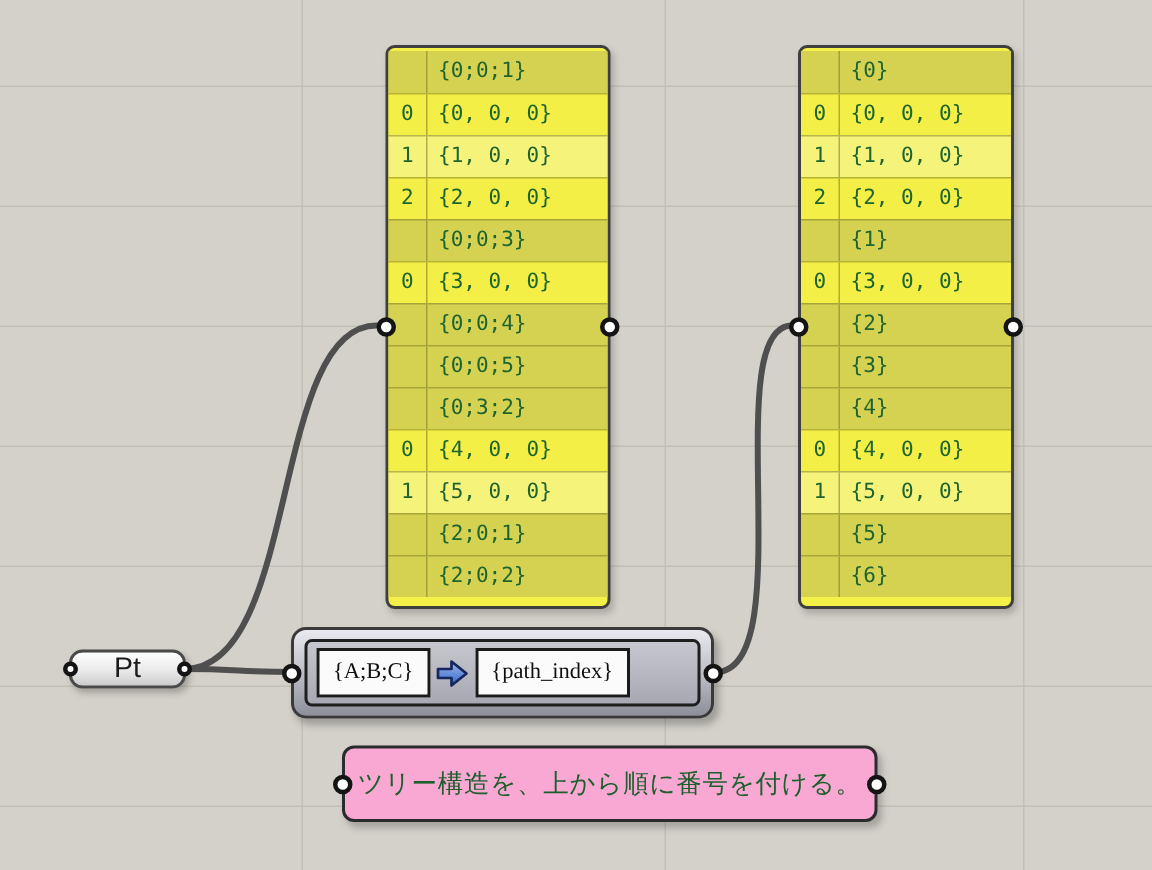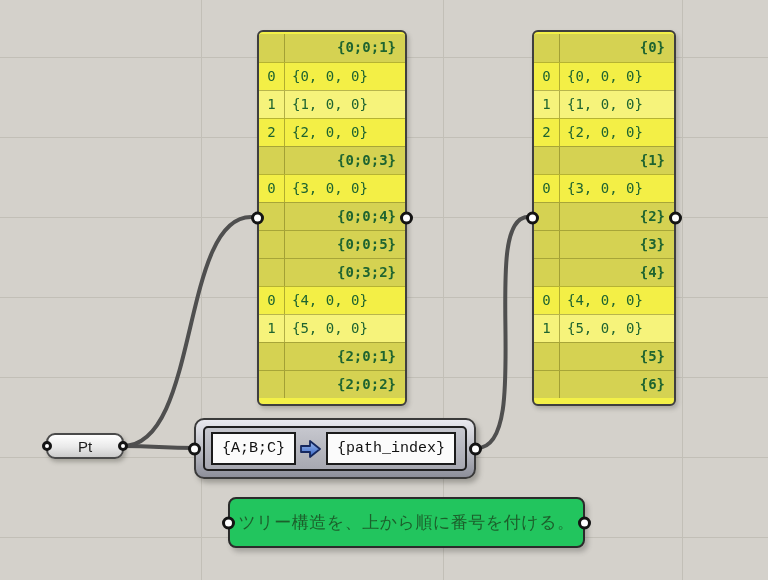--- a/index.html
+++ b/index.html
@@ -37,58 +37,58 @@
     font-size:14px; color:#1e6430;
   }
   #left-panel  { left:257px; top:30px;  width:150px; }
   #right-panel { left:532px; top:30px;  width:144px; }
   .prow { display:flex; height:28px; line-height:27px; border-top:1px solid rgba(122,119,30,.5); }
   .prow:first-child { border-top:none; }
   .prow .idx { width:26px; flex:0 0 26px; text-align:center;
                border-right:1px solid rgba(122,119,30,.55); }
   .prow .val { flex:1; padding:0 9px 0 7px; white-space:pre; }
   .prow.ph  { background:#d5d252; }
-  .prow.ph .val { text-align:right;font-weight:bold; }
+  .prow.ph .val { text-align:left; }
   .prow.pi.even { background:#f3ef46; }
   .prow.pi.odd  { background:#f6f37b; }
 
   
   #pt-capsule {
     position:absolute; left:46px; top:433px; width:78px; height:26px; z-index:3;
     background:linear-gradient(#ffffff, #e9e9e9 55%, #cccccc);
     border:2px solid #4a4a4a; border-radius:9px;
     box-shadow:2px 3px 4px rgba(70,70,60,.35);
     display:flex; align-items:center; justify-content:center;
-    font-family:"Liberation Sans", sans-serif; font-size:15px; color:#1b1b1b;
+    font-family:"Liberation Sans", sans-serif; font-size:19px; color:#1b1b1b;
   }
 
   
   #path-mapper {
     position:absolute; left:194px; top:418px; width:282px; height:61px; z-index:3;
     background:linear-gradient(#e9e9ef, #b9bac2 55%, #8d8f9a);
     border:2px solid #3a3a3a; border-radius:10px;
     box-shadow:3px 4px 5px rgba(60,60,55,.35);
   }
   #mapper-frame {
     position:absolute; left:7px; top:6px; right:7px; bottom:6px;
     border:2.5px solid #1f1f1f; border-radius:5px;
     background:linear-gradient(#c6c7ce, #a7a8b1);
     display:flex; align-items:center; padding:0 6px;
   }
   .mask-box {
     background:#fbfbfb; border:2px solid #1b1b1b;
-    font-family:Liberation Mono, monospace; font-size:15px; color:#101010;
+    font-family:Liberation Serif, serif; font-size:15px; color:#101010;
     height:33px; line-height:29px; padding:0 9px; white-space:pre;
   }
   #mapper-arrow { flex:0 0 auto; margin:0 3px; display:block; }
 
   
   #note-panel {
     position:absolute; left:228px; top:497px; width:357px; height:51px; z-index:3;
-    background:#22c55e; border:2.5px solid #2b2b2b; border-radius:8px;
+    background:#f9a8d4; border:2.5px solid #2b2b2b; border-radius:8px;
     box-shadow:3px 4px 5px rgba(60,60,55,.3);
     display:flex; align-items:center; justify-content:center;
     font-size:17px; color:#1c5f2b; letter-spacing:.5px;
   }
 </style>
 </head>
 <body>
 
 <div class="gridline h" style="top:57px"></div>
 <div class="gridline h" style="top:137px"></div>

